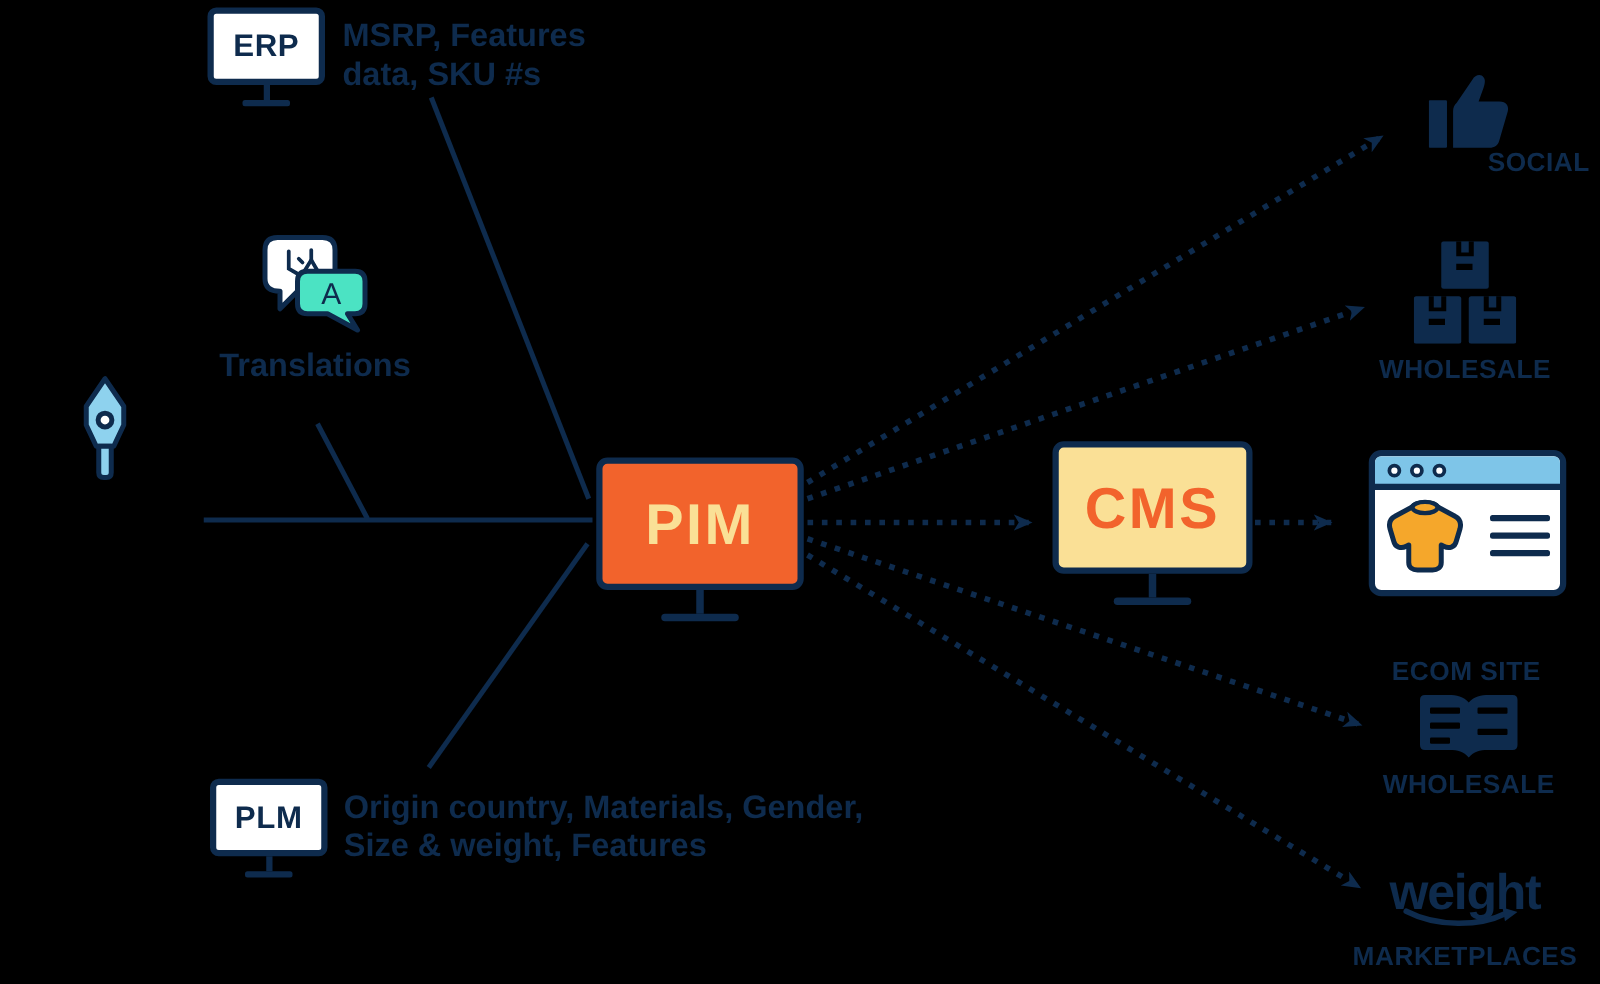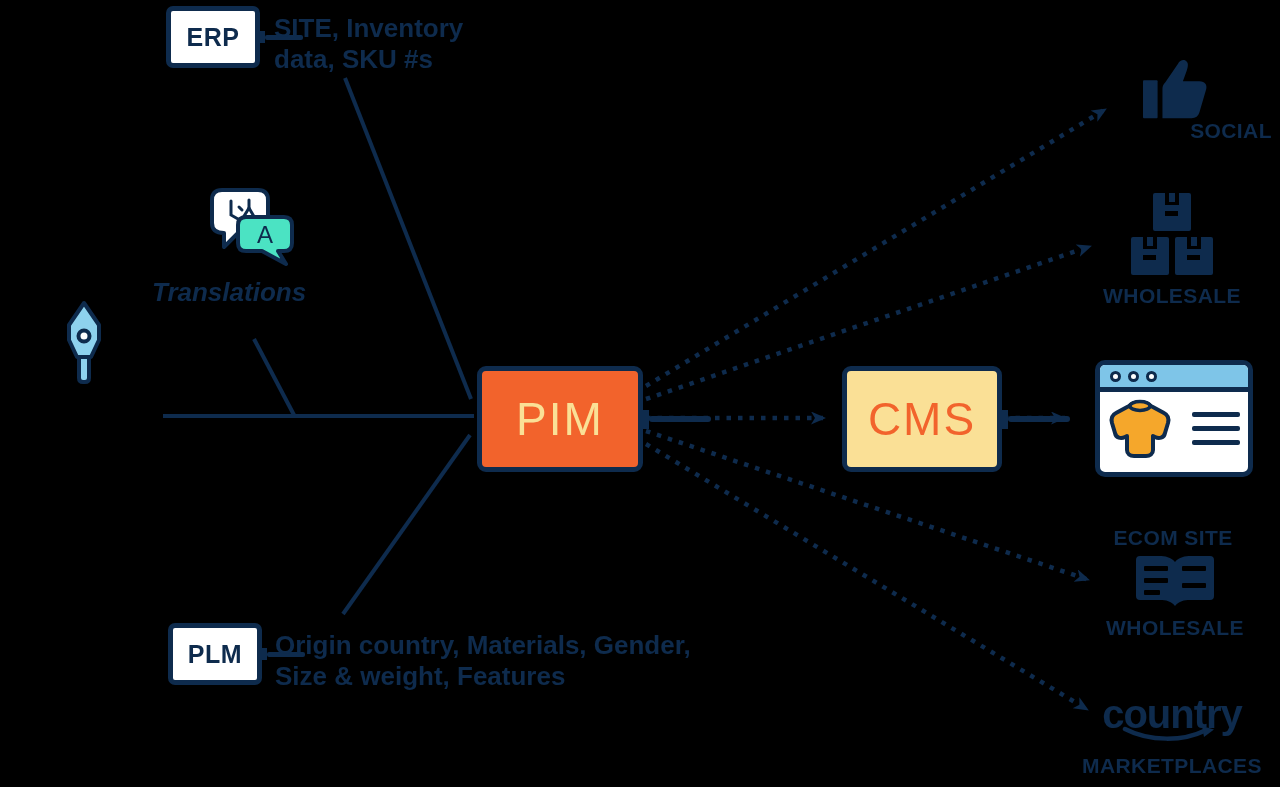--- a/index.html
+++ b/index.html
@@ -12,40 +12,40 @@
   body{background:var(--background);font-family:"Liberation Sans",sans-serif;position:relative;overflow:hidden;}
   #canvas{position:absolute;inset:0;width:1280px;height:787px;}
   #connections{position:absolute;left:0;top:0;z-index:1;}
   .solid-line{stroke:var(--navy);stroke-width:4;fill:none;}
   .dashed-line{stroke:var(--navy);stroke-width:4.5;stroke-dasharray:4.5 7;fill:none;}
   #arrowhead path{fill:var(--navy);}
 
   .abs{position:absolute;z-index:2;}
 
   
-  .monitor{position:absolute;z-index:2;display:flex;flex-direction:row;align-items:center;}
+  .monitor{position:absolute;z-index:2;display:flex;flex-direction:column;align-items:center;}
   .monitor .screen{display:flex;align-items:center;justify-content:center;border:5px solid var(--navy);background:var(--white);}
   .monitor .neck{background:var(--navy);}
   .monitor .base{background:var(--navy);border-radius:2px;}
   .monitor.small .screen{width:94px;height:62px;border-radius:7px;}
   .monitor.small .neck{width:5px;height:12px;}
   .monitor.small .base{width:38px;height:5px;}
   .monitor.small .screen span{font-size:25px;font-weight:bold;color:var(--navy);letter-spacing:0.5px;}
   .monitor.big .screen{width:166px;height:106px;border-radius:9px;}
   .monitor.big .neck{width:6px;height:19px;}
   .monitor.big .base{width:62px;height:6px;border-radius:3px;}
-  .monitor.big .screen span{font-size:46px;font-weight:normal;letter-spacing:2px;}
+  .monitor.big .screen span{font-size:46px;font-weight:bold;letter-spacing:2px;}
   #pim-monitor .screen{background:var(--orange);}
   #pim-monitor .screen span{color:var(--cream);}
   #cms-monitor .screen{width:160px;background:var(--cream);}
   #cms-monitor .screen span{color:var(--orange);}
 
   
   .annotation{position:absolute;z-index:2;color:var(--navy);font-weight:bold;font-size:26px;line-height:31px;}
-  .caption{position:absolute;z-index:2;color:var(--navy);font-weight:bold;font-size:26px;line-height:31px;font-style:italic;}
+  .caption{position:absolute;z-index:2;color:var(--navy);font-weight:bold;font-size:26px;line-height:31px;text-align:center;}
   .channel-label{position:absolute;z-index:2;color:var(--navy);font-weight:bold;font-size:21px;letter-spacing:0.4px;text-align:center;}
 
   
   #ecom-browser{left:1095px;top:360px;width:158px;height:117px;border:5px solid var(--navy);border-radius:10px;background:var(--white);overflow:hidden;}
   #ecom-browser .browser-header{height:27px;background:var(--sky-blue);border-bottom:5px solid var(--navy);display:flex;align-items:center;gap:7px;padding-left:10px;}
   #ecom-browser .dot{width:11px;height:11px;border:3px solid var(--navy);border-radius:50%;background:var(--white);}
   #ecom-browser .browser-body{position:relative;height:75px;}
   #ecom-browser .text-line{position:absolute;left:92px;width:48px;height:5px;background:var(--navy);border-radius:2px;}
 
   
@@ -76,21 +76,21 @@
   </svg>
 
   <div class="monitor small" id="erp-monitor" style="left:166px;top:6px;">
     <div class="screen">
         <span>ERP</span>
       </div>
     <div class="neck"></div>
     <div class="base"></div>
   </div>
   <div class="annotation" style="left:274px;top:13px;">
-    <div>SITE, Inventory</div>
+    <div>MSRP, Features</div>
     <div>data, SKU #s</div>
   </div>
 
   <svg class="abs" style="left:202px;top:187px;" width="100" height="84" viewBox="0 0 100 84">
     <path d="M20,3 H56 Q66,3 66,13 V36 Q66,46 56,46 H36 L22,60 V46 Q10,46 10,36 V13 Q10,3 20,3 Z" fill="var(--white)" stroke="var(--navy)" stroke-width="4" stroke-linejoin="round"></path>
     <g transform="translate(24,12)" stroke="var(--navy)" stroke-width="3" fill="none" stroke-linecap="round">
       <path d="M5,2 V16 L12,20"></path>
       <path d="M13,8 L16,11"></path>
       <path d="M23,1 V9 L15,22"></path>
       <path d="M23,9 L30,21"></path>
@@ -121,21 +121,21 @@
   </div>
 
   <div class="monitor big" id="pim-monitor" style="left:477px;top:366px;">
     <div class="screen">
         <span>PIM</span>
       </div>
     <div class="neck"></div>
     <div class="base"></div>
   </div>
 
-  <div class="monitor big" id="cms-monitor" style="left:842px;top:366px;">
+  <div class="monitor big" id="cms-monitor" style="left:842px;top:353px;">
     <div class="screen">
         <span>CMS</span>
       </div>
     <div class="neck"></div>
     <div class="base"></div>
   </div>
 
   <svg class="abs" style="left:1143px;top:57px;" width="72" height="62" viewBox="0 0 74 62">
     <rect x="0" y="23" width="15" height="39" rx="1" fill="var(--navy)"></rect>
     <path d="M20,62 V32 C20,29 21,27 23,25 L36,6 C38,2 43,1 45,4 C47,6 46,10 45,13 L41,24 H58 C64,24 66,28 65,32 L58,56 C57,60 54,62 50,62 Z" fill="var(--navy)"></path>
@@ -179,20 +179,20 @@
   <svg class="abs" style="left:1133px;top:553px;" width="84" height="60" viewBox="0 0 84 60">
     <path d="M42,9 C38,4 32,3 26,3 H7 Q3,3 3,7 V43 Q3,47 7,47 H27 C33,47 38,48 42,53 C46,48 51,47 57,47 H77 Q81,47 81,43 V7 Q81,3 77,3 H58 C52,3 46,4 42,9 Z" fill="var(--navy)"></path>
     <rect x="11" y="13" width="24" height="5" rx="1" fill="var(--background)"></rect>
     <rect x="11" y="25" width="24" height="5" rx="1" fill="var(--background)"></rect>
     <rect x="11" y="37" width="16" height="5" rx="1" fill="var(--background)"></rect>
     <rect x="49" y="13" width="24" height="5" rx="1" fill="var(--background)"></rect>
     <rect x="49" y="30" width="24" height="5" rx="1" fill="var(--background)"></rect>
   </svg>
   <div class="channel-label" style="left:1095px;top:616px;width:160px;">WHOLESALE</div>
 
-  <div class="abs" id="amazon-wordmark">country</div>
+  <div class="abs" id="amazon-wordmark">weight</div>
   <svg class="abs" style="left:1122px;top:726px;" width="92" height="20" viewBox="0 0 92 20">
     <path d="M3,3 C28,16 62,15 82,5" stroke="var(--navy)" stroke-width="4.5" fill="none" stroke-linecap="round"></path>
     <polygon points="80,0 92,3.5 82,11" fill="var(--navy)"></polygon>
   </svg>
   <div class="channel-label" style="left:1072px;top:754px;width:200px;">MARKETPLACES</div>
 
 </div>
 
 </body></html>

